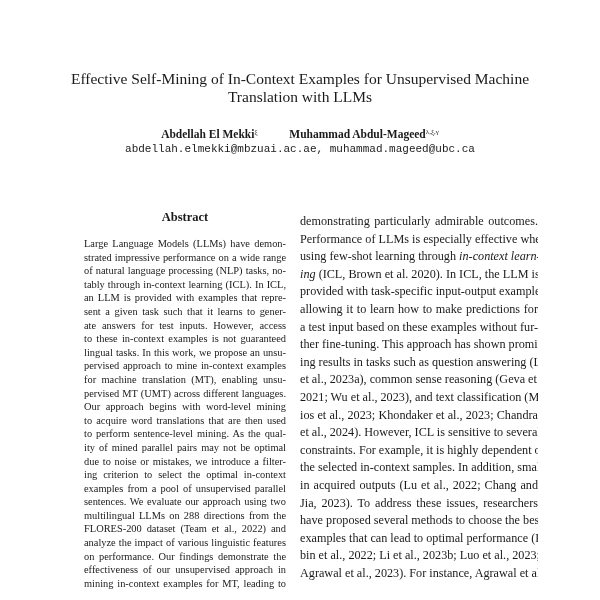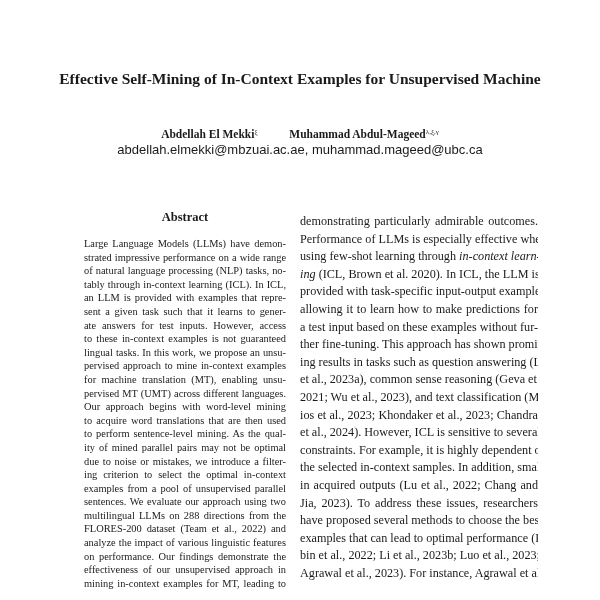--- a/index.html
+++ b/index.html
@@ -1,35 +1,36 @@
 <!DOCTYPE html>
 <html><head>
 <meta charset="utf-8">
 <style>
   html, body { margin: 0; padding: 0; background: #ffffff; }
   body { width: 600px; height: 600px; overflow: hidden; position: relative; color: #1a1a1a; font-family: "Liberation Serif", "DejaVu Serif", serif; }
-  .title { position: absolute; left: 40px; width: 520px; top: 70px; text-align: center; font-weight: bold; font-size: 15.5px; line-height: 17.5px; }
+  .title { position: absolute; left: 40px; width: 520px; top: 70px; text-align: center; font-weight: normal; font-size: 15.5px; line-height: 17.5px; }
   .authors { position: absolute; left: 40px; width: 520px; top: 125px; text-align: center; font-size: 11.5px; line-height: 15px; }
   .authors .names { font-weight: bold; }
   .authors .names span.gap { display: inline-block; width: 26px; }
   .authors sup { font-size: 7px; font-weight: normal; vertical-align: 4px; }
   .affil .gap { display: inline-block; width: 30px; }
-  .email { font-family: Liberation Sans, sans-serif; font-size: 13px; }
+  .email { font-family: Liberation Mono, monospace; font-size: 11px; }
   .abstract-heading { position: absolute; left: 84px; width: 202px; top: 210px; text-align: center; font-weight: bold; font-size: 12.5px; }
   .left-col { position: absolute; left: 84px; width: 202px; top: 237px; font-size: 10.4px; line-height: 13.6px; text-align: justify; }
   .left-col .line, .right-col .line { display: block; white-space: nowrap; text-align: justify; text-align-last: justify; overflow: hidden; }
   .right-col { position: absolute; left: 300px; width: 238px; top: 213px; font-size: 12.2px; line-height: 17.6px; }
   em { font-style: italic; }
 </style>
 </head>
 <body>
 
 <div>
   <div class="title">
     <div>Effective Self-Mining of In-Context Examples for Unsupervised Machine</div>
+    <div>Translation with LLMs</div>
   </div>
 
   <div class="authors">
     <div class="names">
       <span>Abdellah El Mekki</span><sup>ξ</sup>
       <span class="gap"></span>
       <span>Muhammad Abdul-Mageed</span><sup>λ,ξ,γ</sup>
     </div>
     <div class="email">abdellah.elmekki@mbzuai.ac.ae, muhammad.mageed@ubc.ca</div>
   </div>

